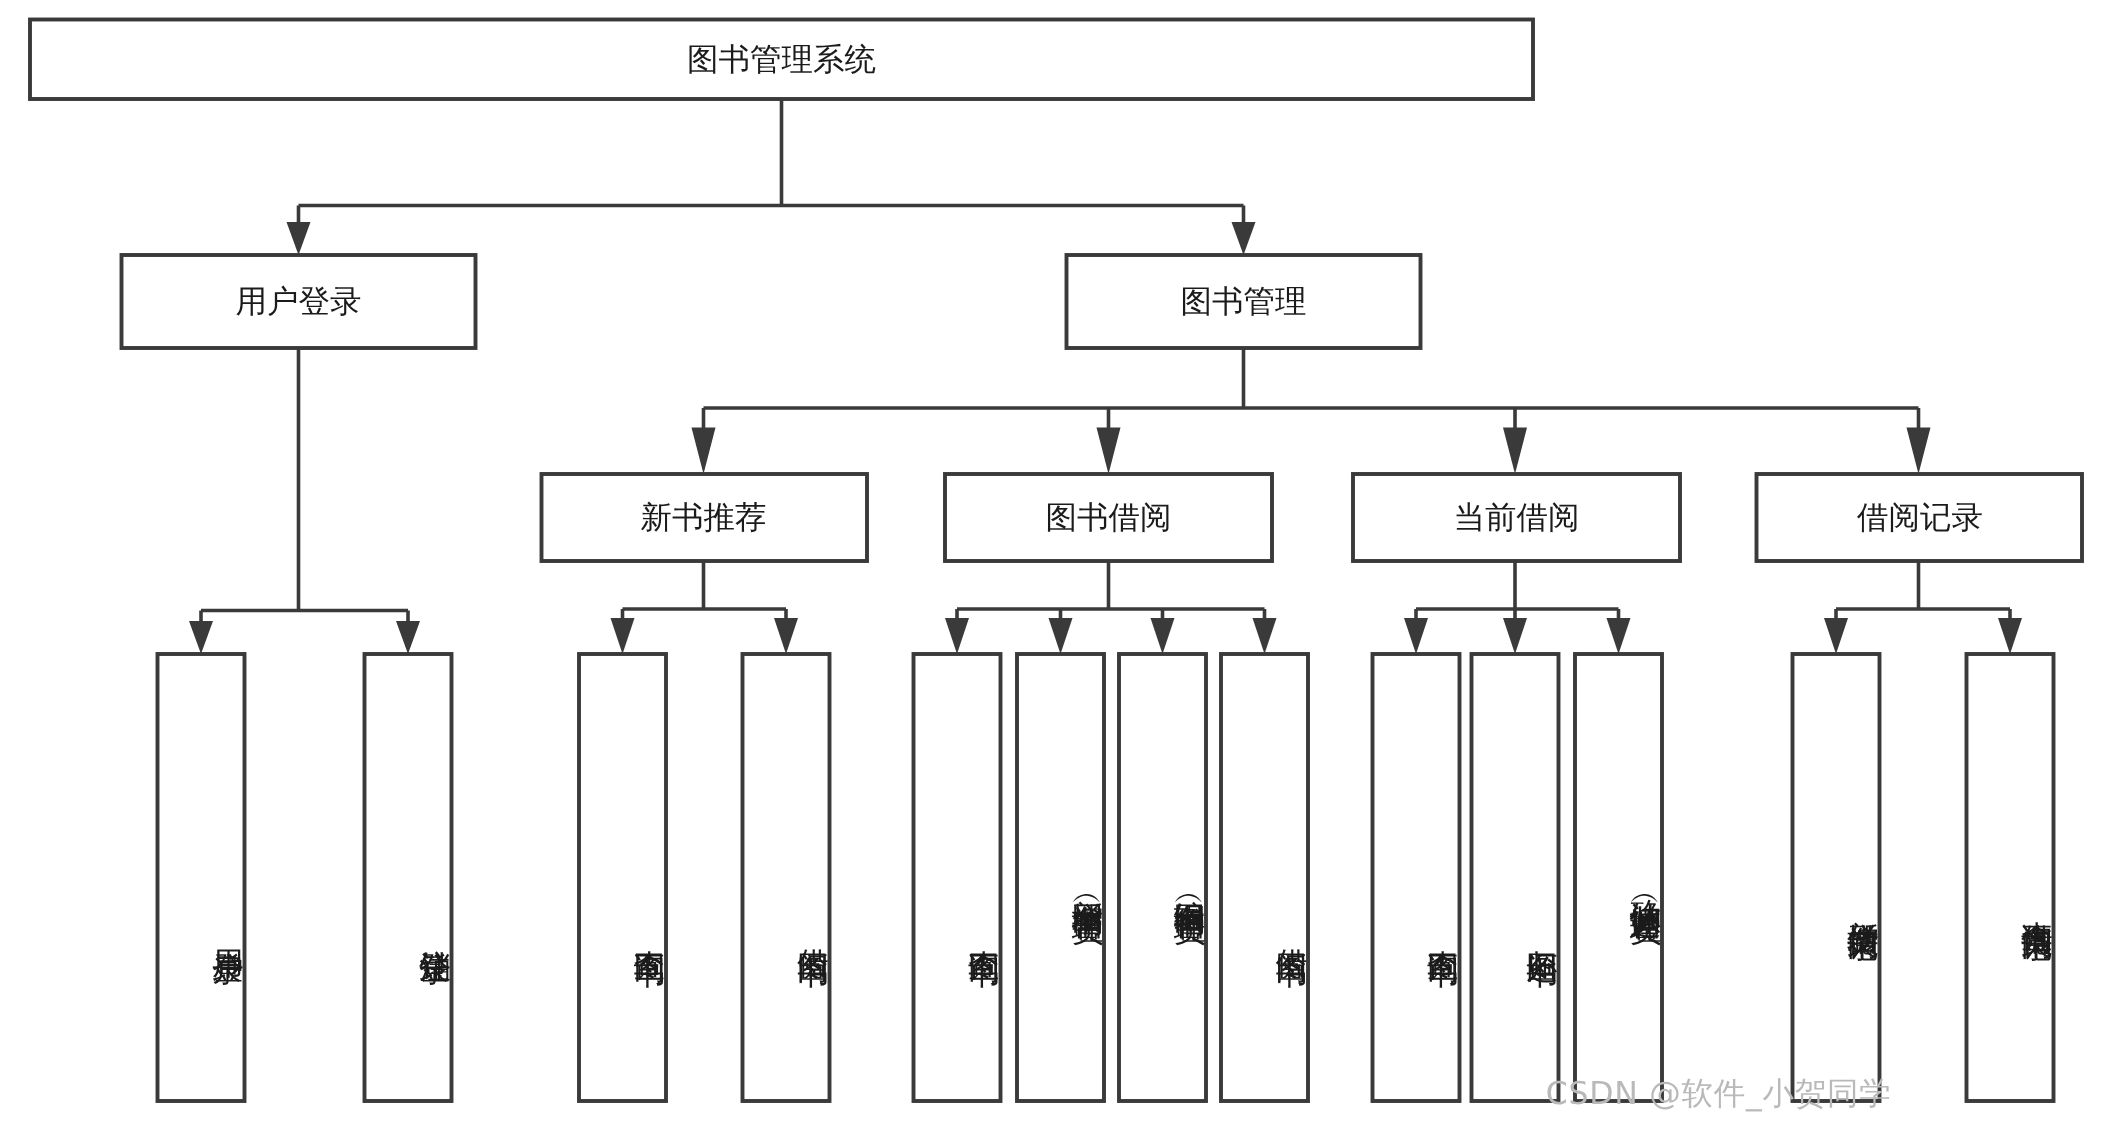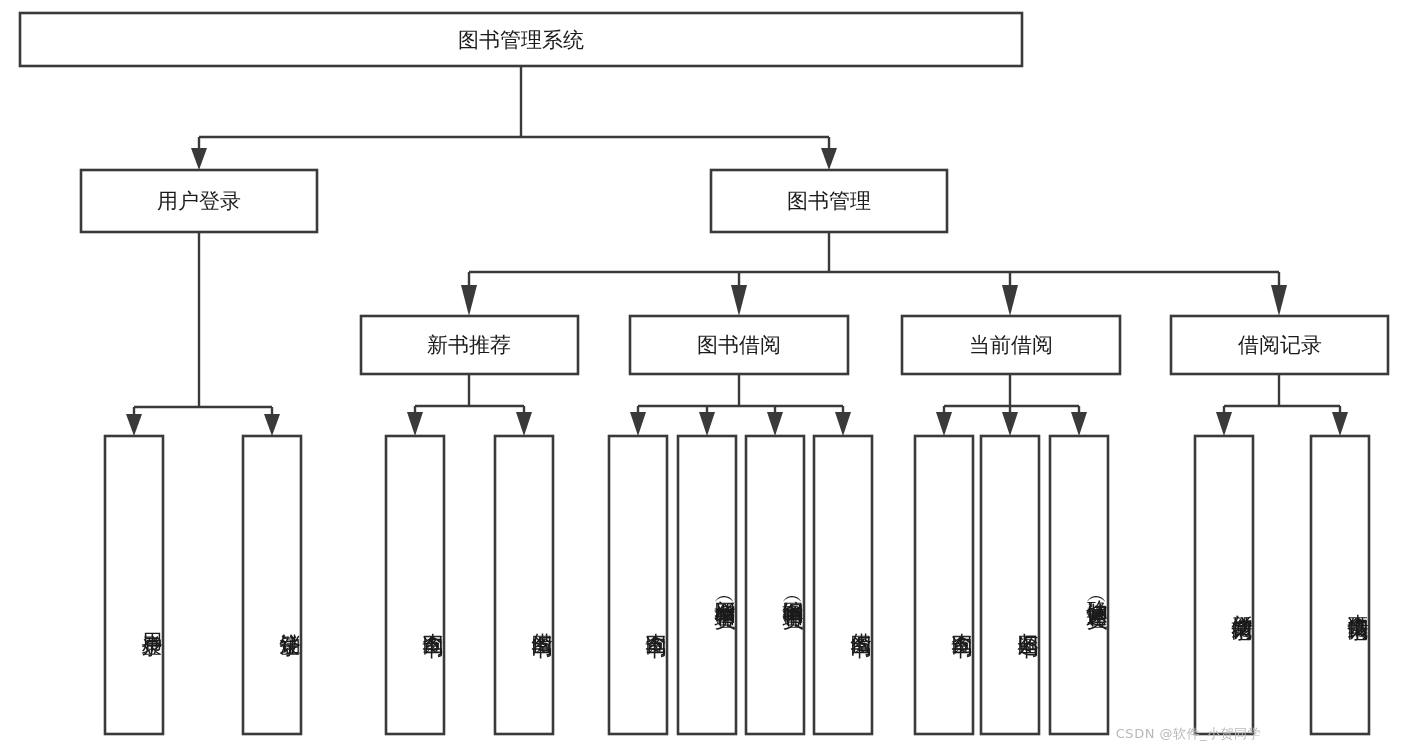--- a/index.html
+++ b/index.html
@@ -32,21 +32,21 @@
     display:flex;
     align-items:flex-start;
     justify-content:center;
     white-space:nowrap;
     pointer-events:none;
   }
   .watermark{
     position:absolute;
     right:8px;bottom:4px;
     font-family:"DejaVu Sans","Liberation Sans",sans-serif;
-    font-size:13px;
+    font-size:21px;
     color:#b9b9b9;
     letter-spacing:0.5px;
     white-space:nowrap;
   }
 </style>
 </head>
 <body>
 
 <div id="diagram-root">
 

